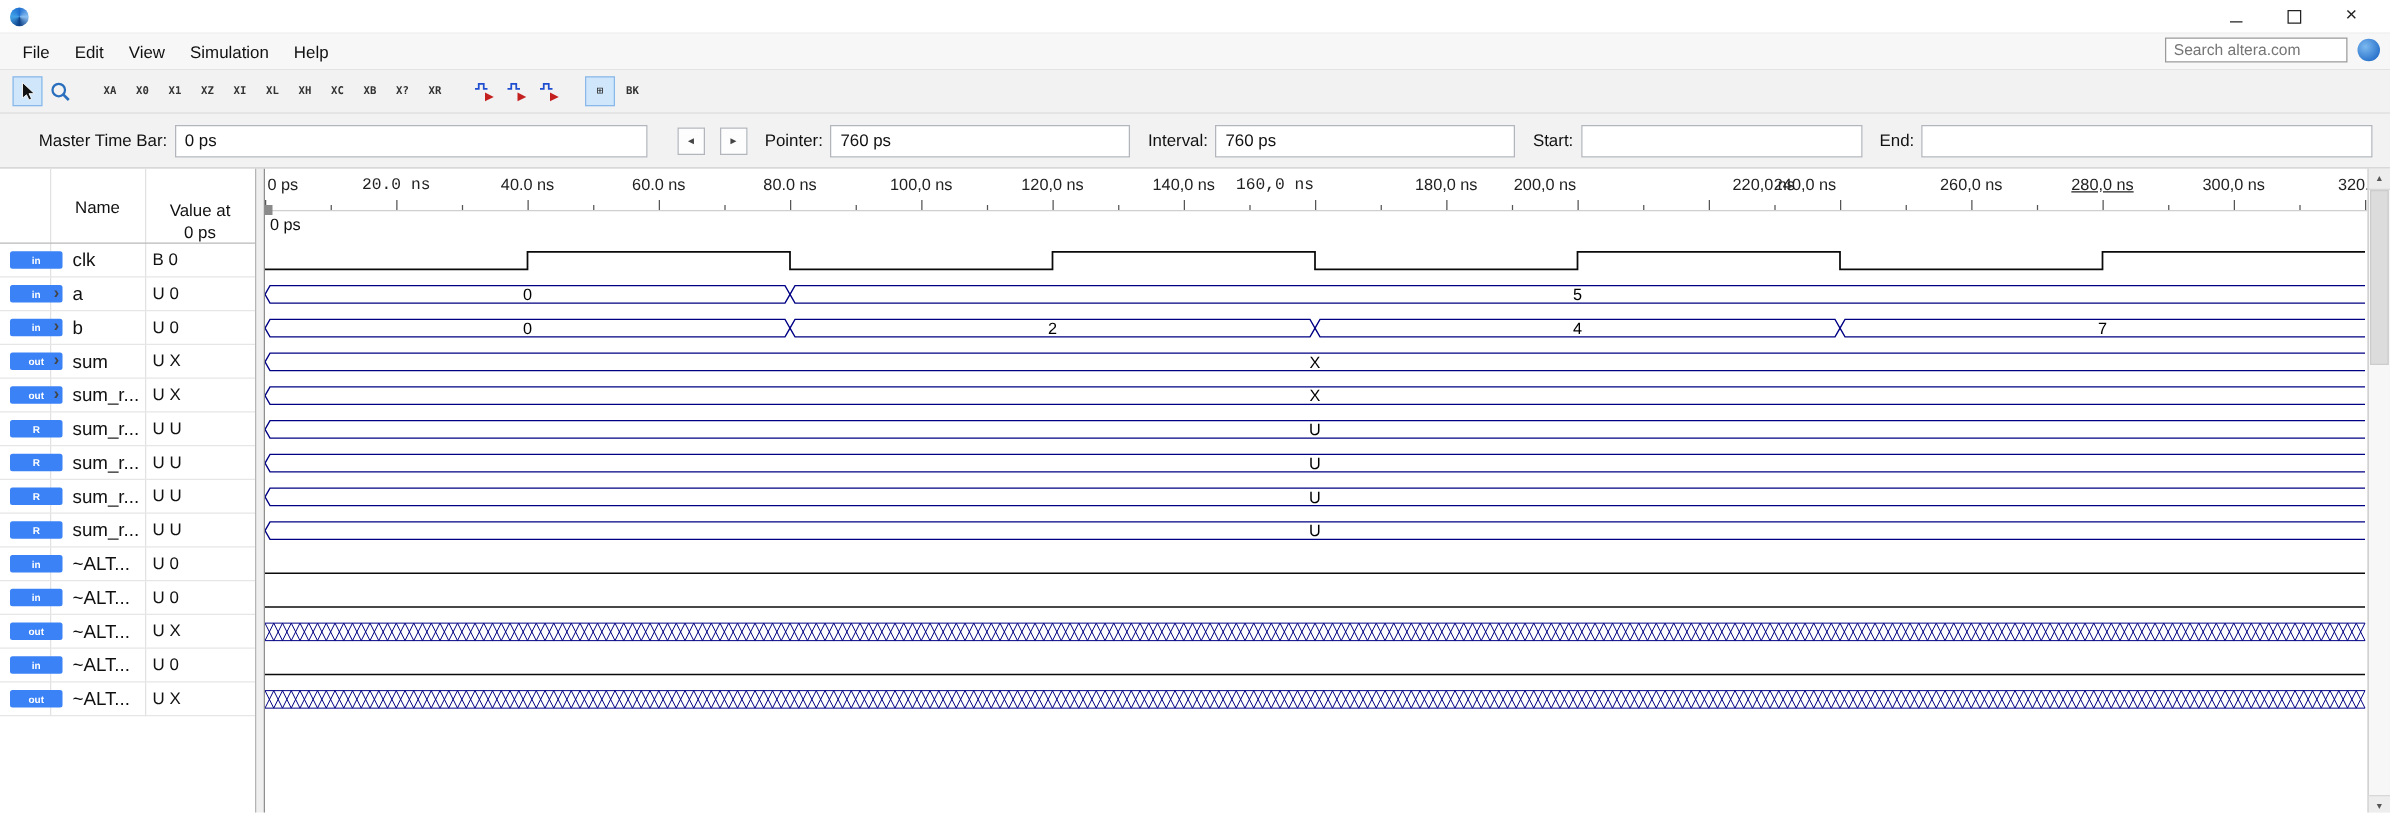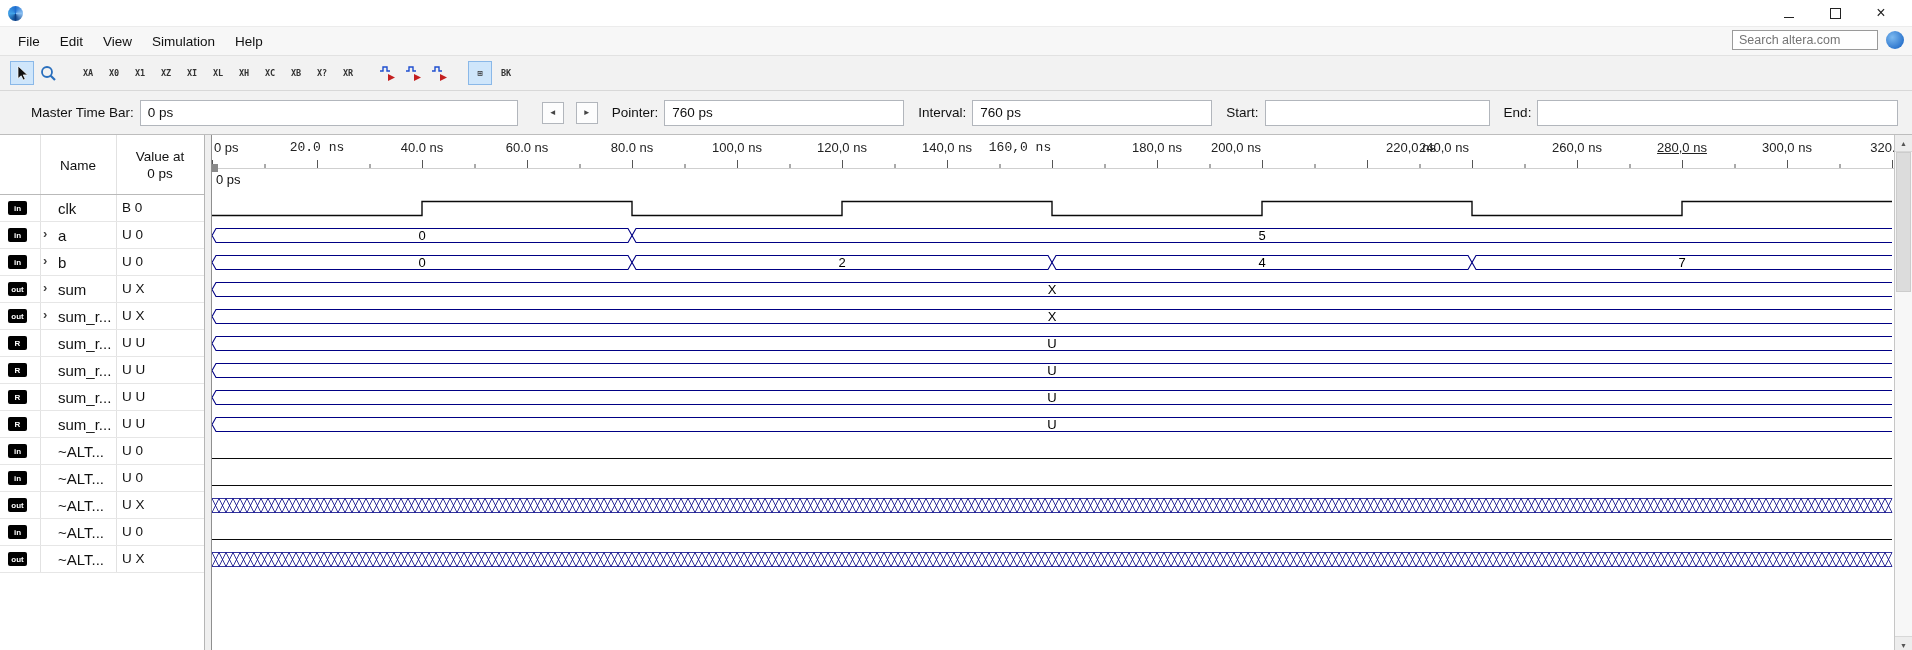--- a/index.html
+++ b/index.html
@@ -40,23 +40,23 @@
   .nav-btn{width:22px;height:22px;background:#fdfdfd;border:1px solid #b2b6bc;font-size:8px;color:#444;display:flex;align-items:center;justify-content:center;padding:0;}
   .nb-left{margin-left:24px;}
   .nb-right{margin-left:12px;}
 
   
   .main{height:518px;display:flex;background:#fff;position:relative;}
   .left-panel{width:204px;position:relative;flex:0 0 auto;background:#fff;}
   .lp-vline{position:absolute;top:0;width:1px;height:438px;background:#e2e2e2;z-index:0;}
   .lp-header{height:60px;border-bottom:1px solid #b9b9b9;position:relative;box-sizing:border-box;}
   .lp-name-h{position:absolute;left:40px;width:76px;top:0;height:60px;display:flex;align-items:center;justify-content:center;font-size:13.5px;}
-  .lp-value-h{position:absolute;left:116px;right:0;top:0;height:60px;display:flex;flex-direction:column;align-items:center;justify-content:center;font-size:13.5px;line-height:17px;}
+  .lp-value-h{position:absolute;left:116px;right:0;top:12px;height:60px;display:flex;flex-direction:column;align-items:center;justify-content:center;font-size:13.5px;line-height:17px;}
   .prow{position:relative;height:27px;border-bottom:1px solid #e6e6e6;box-sizing:border-box;}
-  .pin-badge{position:absolute;left:8px;top:6px;width:19px;height:14px;background:#000000;color:#fff;font:bold 8px "Liberation Sans",sans-serif;display:flex;align-items:center;justify-content:center;border-radius:2px;}
+  .pin-badge{position:absolute;left:8px;top:6px;width:42px;height:14px;background:#3b82f6;color:#fff;font:bold 8px "Liberation Sans",sans-serif;display:flex;align-items:center;justify-content:center;border-radius:2px;}
   .expander{position:absolute;left:43px;top:4px;font-size:13px;font-weight:bold;color:#444;}
   .sname{position:absolute;left:58px;top:5px;font-size:15px;white-space:nowrap;}
   .sval{position:absolute;left:122px;top:5px;font-size:13.5px;white-space:nowrap;}
   .splitter{width:6px;background:#efefef;border-left:1px solid #b5b5b5;border-right:1px solid #8f8f8f;flex:0 0 auto;}
 
   .wave-region{flex:1;position:relative;overflow:hidden;background:#fff;}
   .ruler{height:34px;position:relative;border-bottom:1px solid #cfcfcf;box-sizing:border-box;}
   .ruler-label{position:absolute;top:5px;transform:translateX(-50%);white-space:nowrap;font-size:13px;color:#222;}
   .ruler-label.first{transform:none;}
   .ruler-ticks{position:absolute;bottom:0;left:0;}

